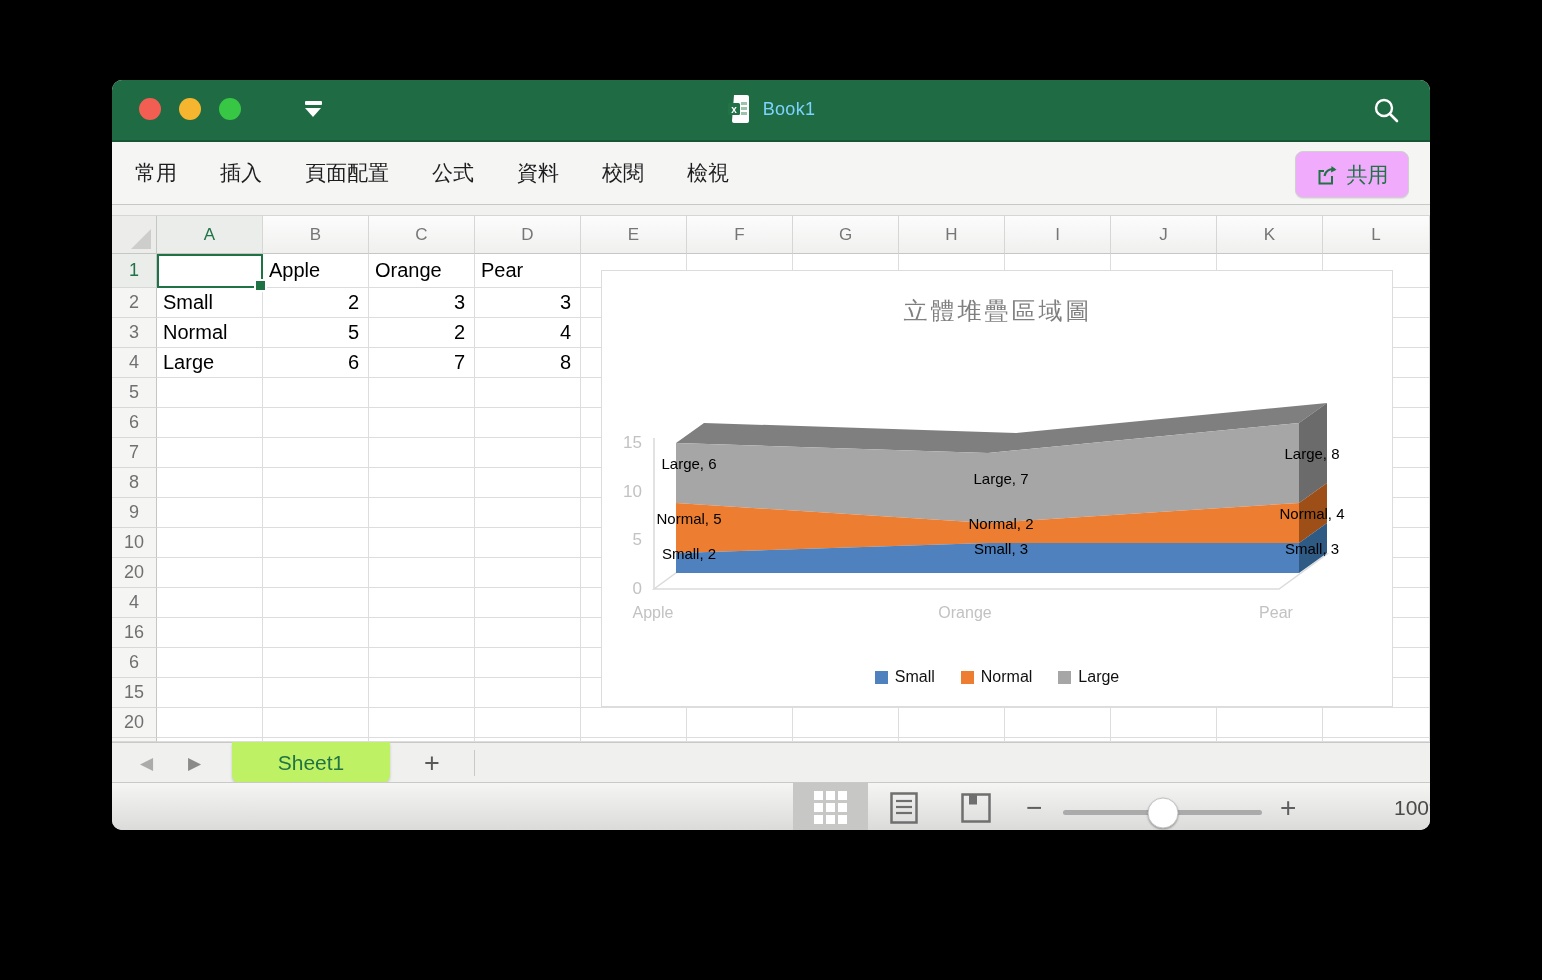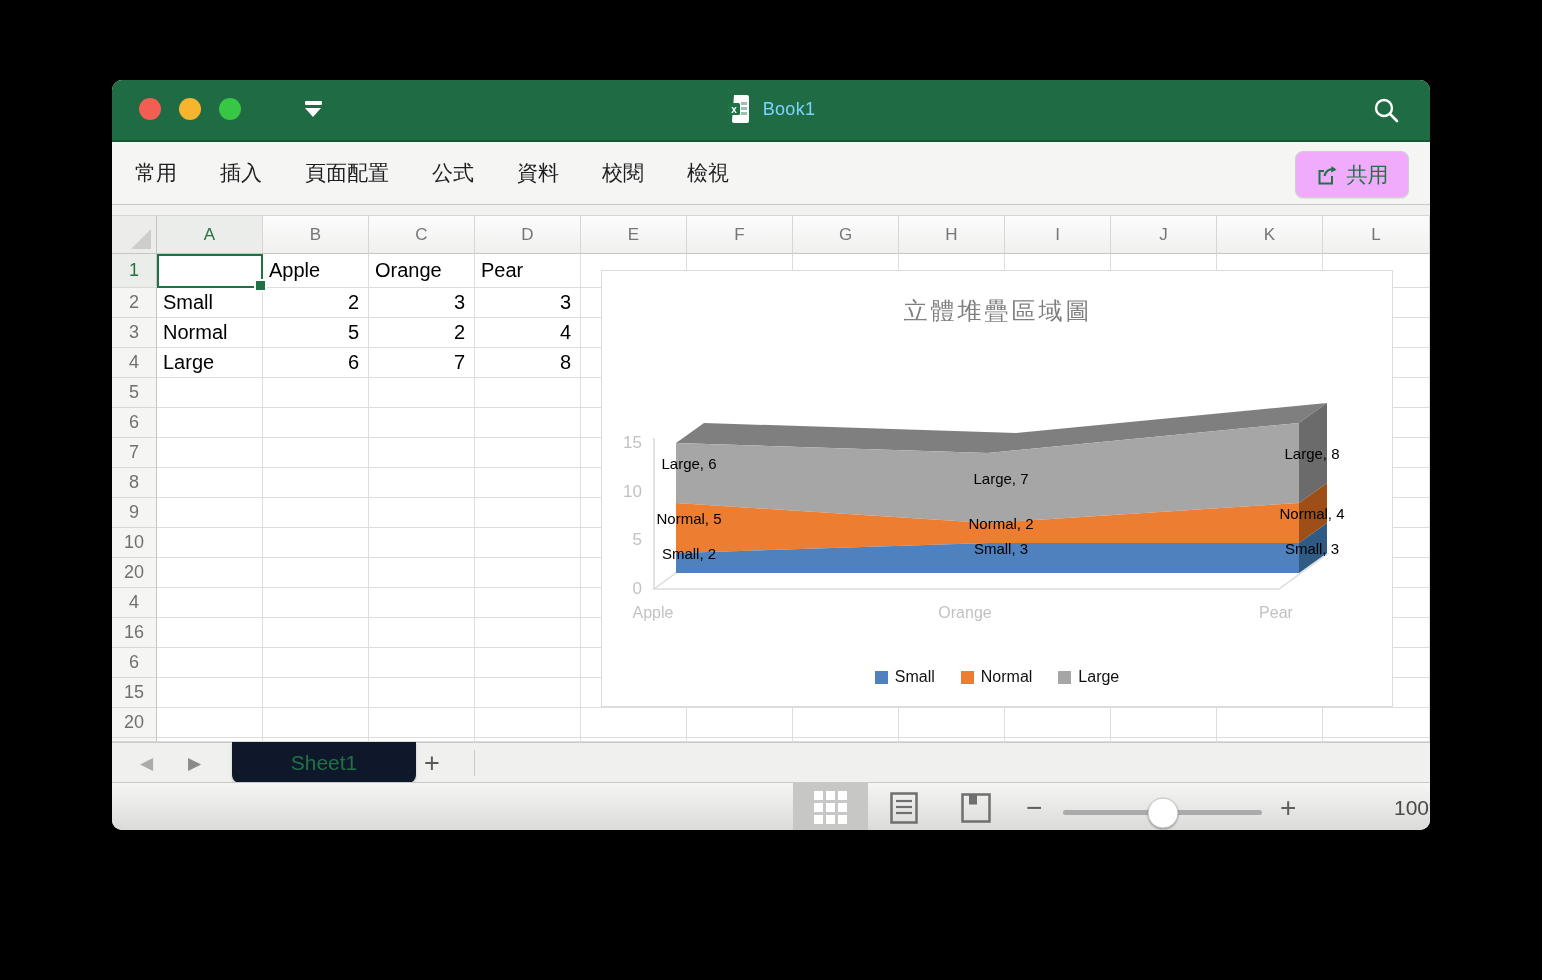--- a/index.html
+++ b/index.html
@@ -50,21 +50,21 @@
   .chart-legend{position:absolute;left:0;right:0;bottom:20px;display:flex;justify-content:center;align-items:center;gap:26px;}
   .leg-item{display:flex;align-items:center;gap:7px;}
   .leg-swatch{width:13px;height:13px;}
   .leg-label{font-size:16px;color:#111;}
 
   
   .tabbar{position:relative;height:40px;background:#F0F0EF;border-top:1px solid #C9C9C8;box-sizing:border-box;}
   .tab-arrow{position:absolute;top:0;height:40px;display:flex;align-items:center;font-size:17px;}
   .tab-arrow.left{left:28px;color:#ABABAA;}
   .tab-arrow.right{left:76px;color:#8B8B8A;}
-  .sheet-tab{position:absolute;left:120px;top:-1px;width:184px;height:41px;background:#0f172a;border-radius:0 0 8px 8px;box-shadow:0 2px 3px rgba(0,0,0,.18);display:flex;align-items:center;justify-content:center;}
+  .sheet-tab{position:absolute;left:120px;top:-1px;width:158px;height:41px;background:#bef264;border-radius:0 0 8px 8px;box-shadow:0 2px 3px rgba(0,0,0,.18);display:flex;align-items:center;justify-content:center;}
   .sheet-tab .lbl{color:#217346;font-size:21px;}
   .add-tab{position:absolute;left:300px;top:0;width:40px;height:40px;display:flex;align-items:center;justify-content:center;font-size:27px;color:#595959;font-weight:400;}
   .tab-divider{position:absolute;left:362px;top:7px;width:1px;height:26px;background:#C9C9C8;}
 
   
   .statusbar{position:relative;height:50px;background:linear-gradient(#F5F5F4,#DADAD9);border-top:1px solid #C9C9C8;box-sizing:border-box;}
   .view-btn{position:absolute;top:0;height:49px;display:flex;align-items:center;justify-content:center;}
   .view-btn.normal{left:681px;width:75px;background:#C7C7C6;}
   .view-btn.layout{left:756px;width:72px;}
   .view-btn.break{left:828px;width:72px;}

